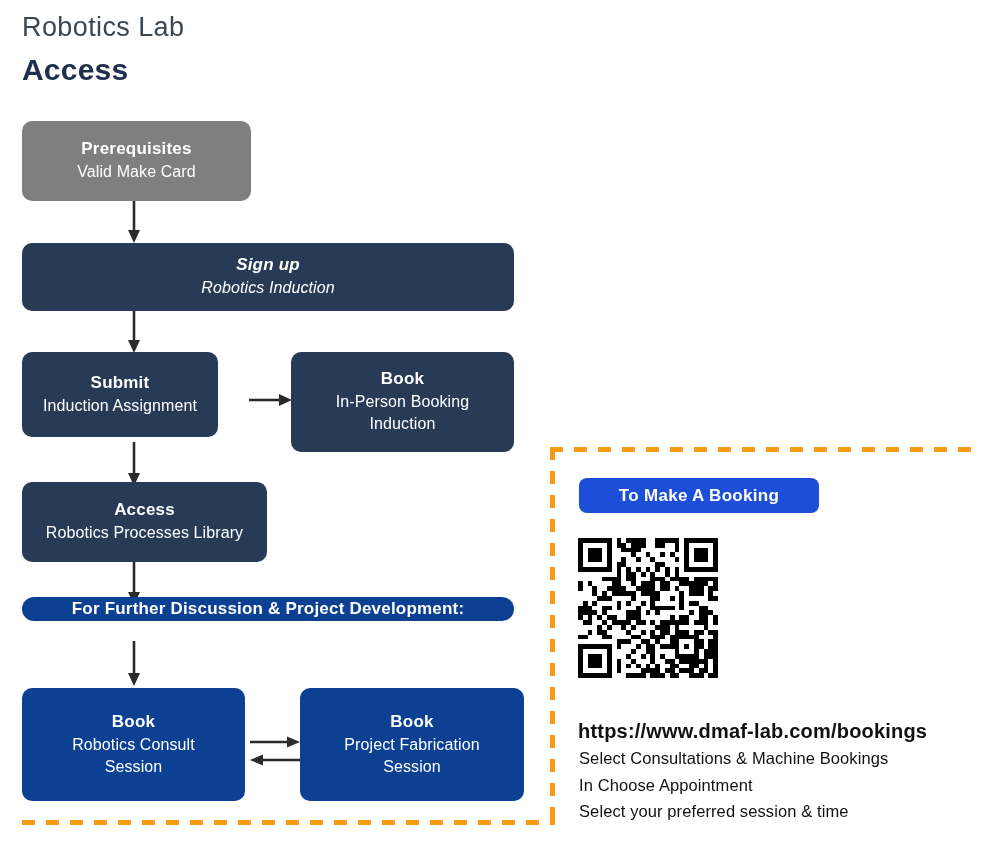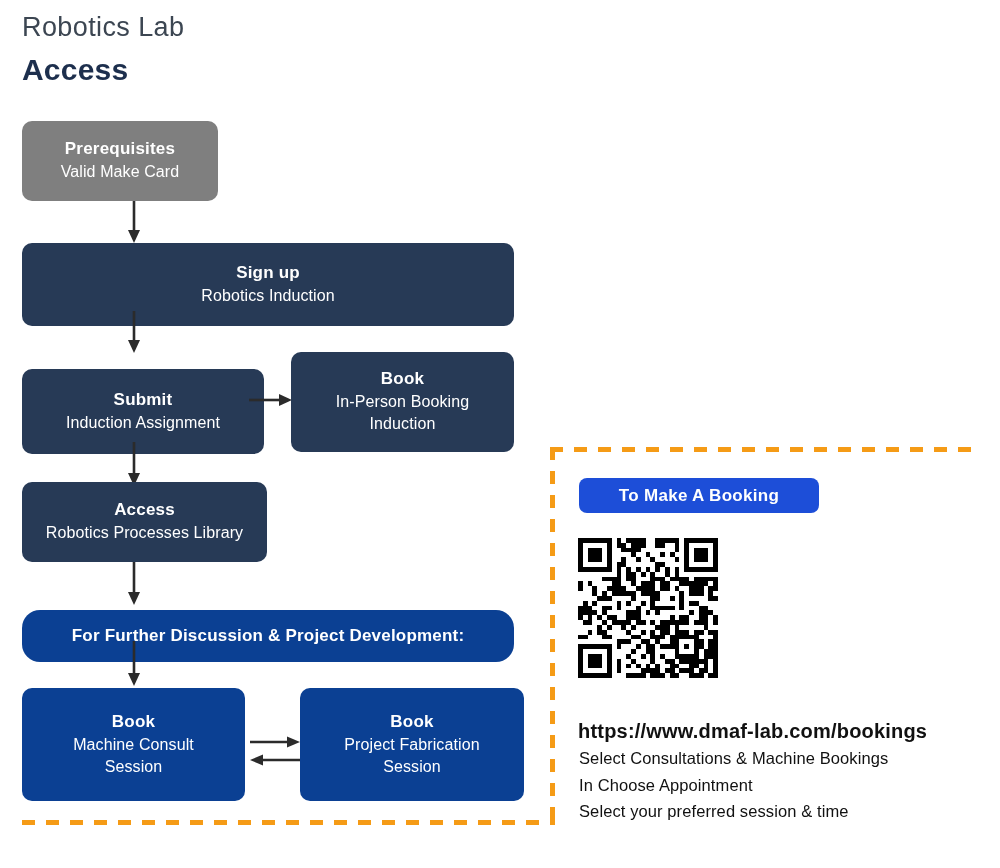--- a/index.html
+++ b/index.html
@@ -87,45 +87,45 @@
   }
 </style>
 </head>
 <body>
 
 <div id="canvas">
 
   <div class="hdr-sub">Robotics Lab</div>
   <div class="hdr-title">Access</div>
 
-  <div class="box gray" style="left:22px; top:121px; width:196px; height:80px;">
+  <div class="box gray" style="left:22px; top:121px; width:229px; height:80px;">
     <div class="t1">Prerequisites</div>
     <div class="t2">Valid Make Card</div>
   </div>
 
   <div class="arrow" style="left:126px; top:201px;">
     <svg width="16" height="43" viewBox="0 0 16 43">
       <line x1="8" y1="0" x2="8" y2="31" stroke="#2b2b2b" stroke-width="2.6"></line>
       <polygon points="8,42 2,29 14,29" fill="#2b2b2b"></polygon>
     </svg>
   </div>
 
-  <div class="box navy" style="left:22px; top:243px; width:492px; height:83px;">
+  <div class="box navy" style="left:22px; top:243px; width:492px; height:68px;font-style:italic;">
     <div class="t1">Sign up</div>
     <div class="t2">Robotics Induction</div>
   </div>
 
   <div class="arrow" style="left:126px; top:311px;">
     <svg width="16" height="43" viewBox="0 0 16 43">
       <line x1="8" y1="0" x2="8" y2="31" stroke="#2b2b2b" stroke-width="2.6"></line>
       <polygon points="8,42 2,29 14,29" fill="#2b2b2b"></polygon>
     </svg>
   </div>
 
-  <div class="box navy" style="left:22px; top:369px; width:242px; height:85px;">
+  <div class="box navy" style="left:22px; top:352px; width:196px; height:85px;">
     <div class="t1">Submit</div>
     <div class="t2">Induction Assignment</div>
   </div>
 
   <div class="arrow" style="left:249px; top:392px;">
     <svg width="44" height="16" viewBox="0 0 44 16">
       <line x1="0" y1="8" x2="32" y2="8" stroke="#2b2b2b" stroke-width="2.6"></line>
       <polygon points="43,8 30,2 30,14" fill="#2b2b2b"></polygon>
     </svg>
   </div>
@@ -148,34 +148,34 @@
     <div class="t2">Robotics Processes Library</div>
   </div>
 
   <div class="arrow" style="left:126px; top:562px;">
     <svg width="16" height="45" viewBox="0 0 16 45">
       <line x1="8" y1="0" x2="8" y2="32" stroke="#2b2b2b" stroke-width="2.6"></line>
       <polygon points="8,43 2,30 14,30" fill="#2b2b2b"></polygon>
     </svg>
   </div>
 
-  <div class="pillbar" style="left:22px; top:610px; width:492px; height:52px;text-align:center;">
+  <div class="pillbar" style="left:22px; top:597px; width:492px; height:24px;text-align:center;">
     <span>For Further Discussion &amp; Project Development:</span>
   </div>
 
   <div class="arrow" style="left:126px; top:641px;">
     <svg width="16" height="47" viewBox="0 0 16 47">
       <line x1="8" y1="0" x2="8" y2="34" stroke="#2b2b2b" stroke-width="2.6"></line>
       <polygon points="8,45 2,32 14,32" fill="#2b2b2b"></polygon>
     </svg>
   </div>
 
   <div class="box blue" style="left:22px; top:688px; width:223px; height:113px;">
     <div class="t1">Book</div>
-    <div class="t2">Machine Consult</div>
+    <div class="t2">Robotics Consult</div>
     <div class="t2">Session</div>
   </div>
 
   <div class="arrow" style="left:249px; top:733px;">
     <svg width="52" height="36" viewBox="0 0 52 36">
       <line x1="1" y1="9" x2="40" y2="9" stroke="#2b2b2b" stroke-width="2.4"></line>
       <polygon points="51,9 38,3.5 38,14.5" fill="#2b2b2b"></polygon>
       <line x1="51" y1="27" x2="12" y2="27" stroke="#2b2b2b" stroke-width="2.4"></line>
       <polygon points="1,27 14,21.5 14,32.5" fill="#2b2b2b"></polygon>
     </svg>

